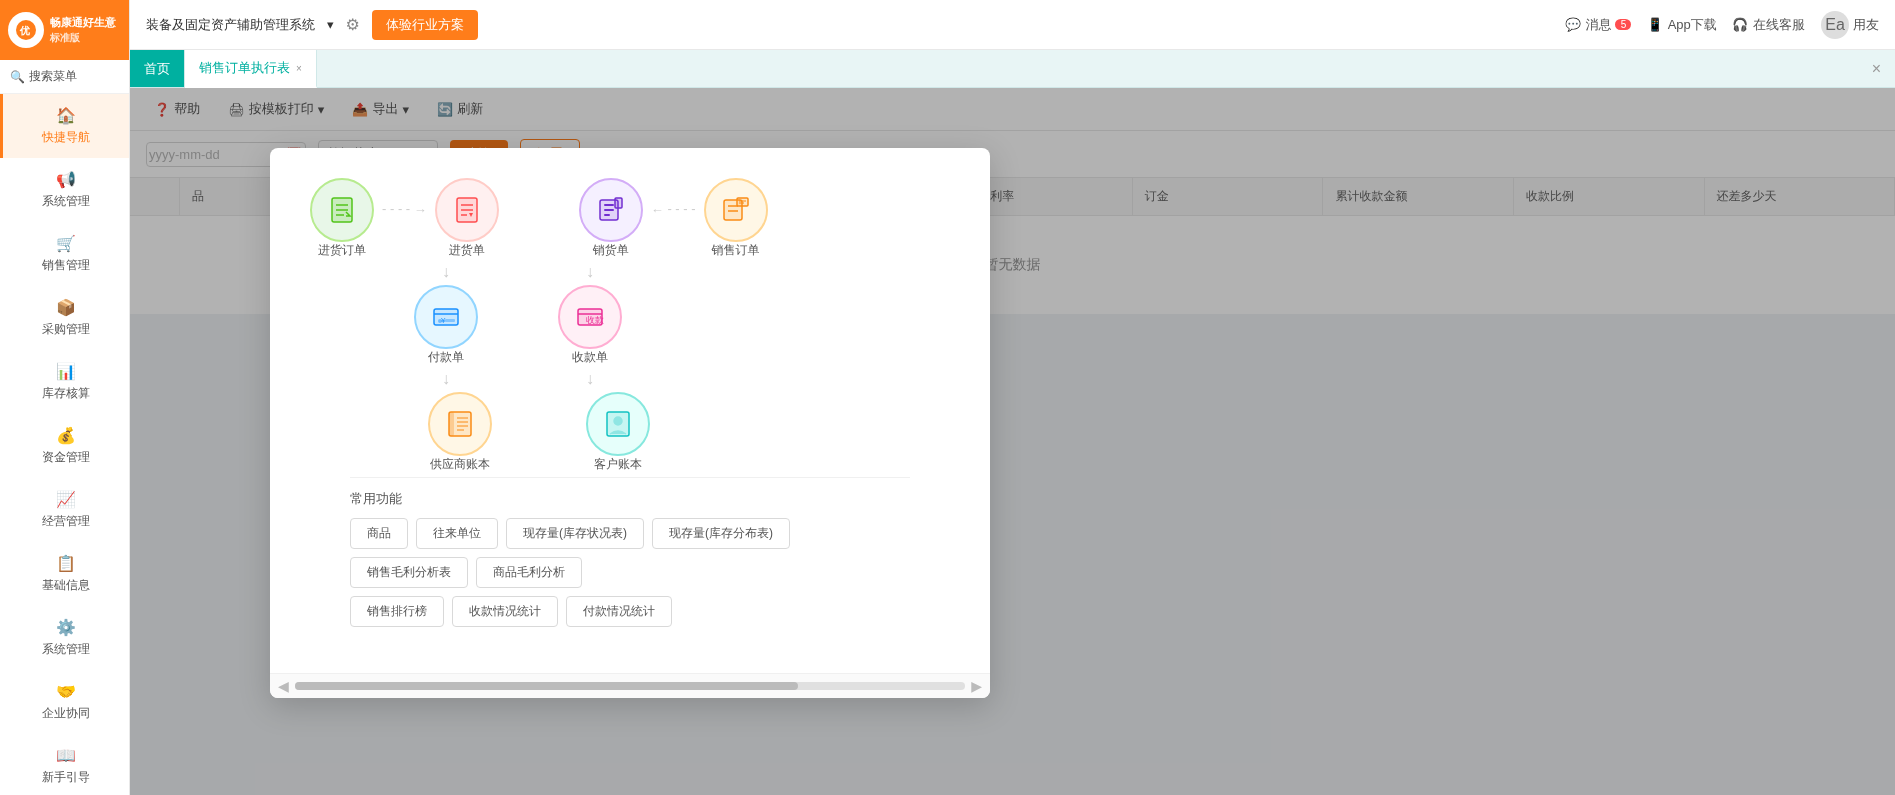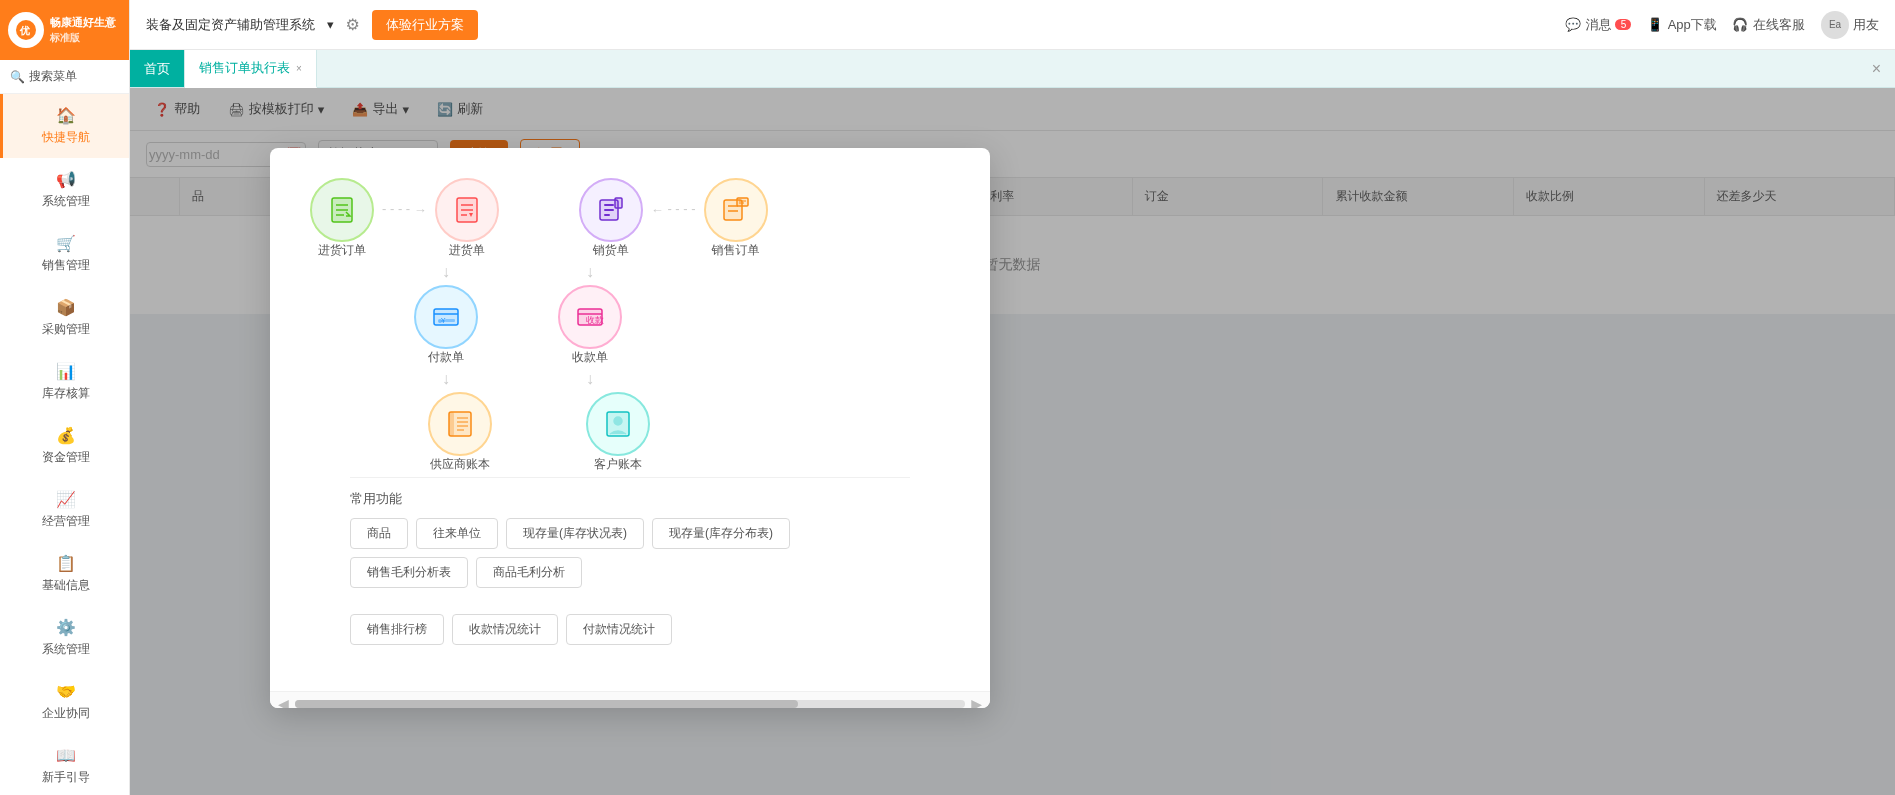--- a/index.html
+++ b/index.html
@@ -23,21 +23,21 @@
 
     
     .topbar { height: 50px; background: white; display: flex; align-items: center; padding: 0 16px; gap: 12px; border-bottom: 1px solid #e8e8e8; }
     .topbar-title { font-size: 13px; color: #333; }
     .topbar-dropdown { display: flex; align-items: center; gap: 4px; color: #333; cursor: pointer; }
     .topbar-gear { color: #888; cursor: pointer; font-size: 16px; }
     .topbar-btn { background: #ff7d1a; color: white; border: none; padding: 6px 14px; border-radius: 4px; cursor: pointer; font-size: 13px; }
     .topbar-right { margin-left: auto; display: flex; align-items: center; gap: 16px; color: #555; font-size: 13px; }
     .topbar-right-item { display: flex; align-items: center; gap: 4px; cursor: pointer; }
     .badge { background: #ff4d4f; color: white; border-radius: 10px; font-size: 10px; padding: 0 5px; min-width: 16px; text-align: center; }
-    .user-avatar { width: 28px; height: 28px; border-radius: 50%; background: #ddd; display: flex; align-items: center; justify-content: center; font-size: 10px; color: #666; }
+    .user-avatar { width: 28px; height: 28px; border-radius: 50%; background: #ddd; display: flex; align-items: center; justify-content: center; font-size: 16px; color: #666; }
 
     
     .tabbar { height: 38px; background: #e8f5f5; display: flex; align-items: stretch; border-bottom: 1px solid #d0e8e8; }
     .tab { display: flex; align-items: center; padding: 16px 14px; gap: 6px; cursor: pointer; font-size: 13px; color: #555; border-right: 1px solid #d0e8e8; }
     .tab.active { background: white; color: #00b0a0; border-bottom: 2px solid white; margin-bottom: -1px; }
     .tab-home { background: #00b0a0; color: white; }
     .tab-close { font-size: 10px; color: #999; cursor: pointer; }
     .tab-close-main { margin-left: auto; padding: 0 14px; display: flex; align-items: center; color: #999; cursor: pointer; font-size: 16px; }
 
     
@@ -423,21 +423,21 @@
             <div class="common-section">
               <div class="common-title">常用功能</div>
               <div class="common-buttons">
                 <button class="common-btn">商品</button>
                 <button class="common-btn">往来单位</button>
                 <button class="common-btn">现存量(库存状况表)</button>
                 <button class="common-btn">现存量(库存分布表)</button>
                 <button class="common-btn">销售毛利分析表</button>
                 <button class="common-btn">商品毛利分析</button>
               </div>
-              <div class="common-buttons" style="margin-top:26px;">
+              <div class="common-buttons" style="margin-top:8px;">
                 <button class="common-btn">销售排行榜</button>
                 <button class="common-btn">收款情况统计</button>
                 <button class="common-btn">付款情况统计</button>
               </div>
             </div>
           </div>
 
           <div style="display:flex;align-items:center;padding:4px 8px;border-top:1px solid #f0f0f0;background:#fafafa;">
             <span style="color:#bbb;font-size:14px;cursor:pointer;">◀</span>
             <div style="flex:1;height:8px;background:#e0e0e0;border-radius:4px;margin:0 6px;position:relative;">

